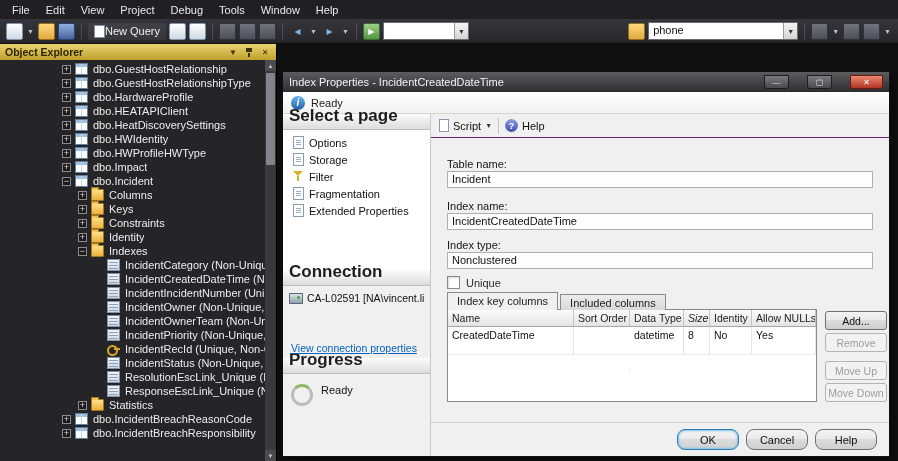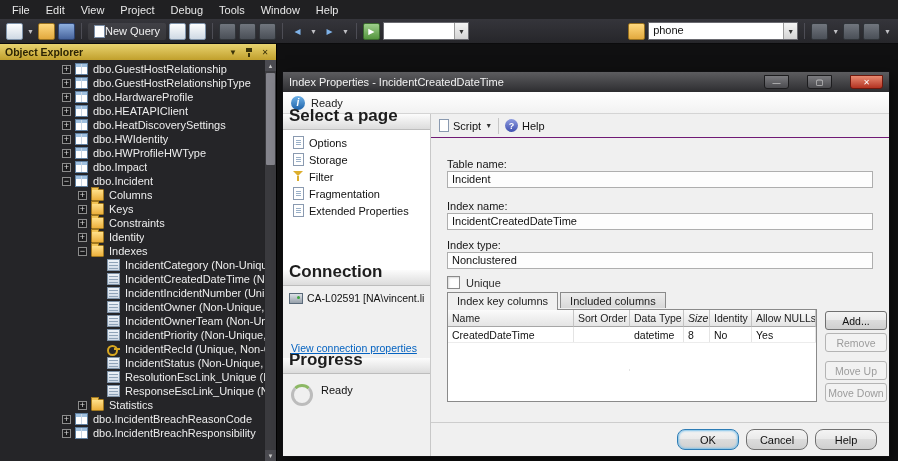--- a/index.html
+++ b/index.html
@@ -138,30 +138,30 @@
   .dlg-tb-sep{width:1px;height:16px;background:#c6c6c6}
   .help-icon{width:13px;height:13px;border-radius:50%;background:linear-gradient(#8f9ce0,#3f51b0);
     color:#fff;font-size:9px;font-weight:bold;display:inline-flex;align-items:center;justify-content:center;flex:none}
 
   .fld-label{position:absolute;left:16px;font-size:11px;color:#161616}
   .textbox{position:absolute;left:16px;right:16px;height:17px;background:#fdfdfd;border:1px solid #aeaeae;
     font-size:11px;color:#111;padding:1px 4px 0;white-space:nowrap;overflow:hidden}
   .checkbox-row{position:absolute;left:16px;display:flex;align-items:center;gap:6px;font-size:11px;color:#2c2c2c}
   .checkbox{width:13px;height:13px;background:#fff;border:1px solid #8a8a8a;box-shadow:inset 1px 1px 2px #d8d8d8;flex:none}
 
-  .tabstrip{position:absolute;left:16px;top:178px;height:18px;display:flex;z-index:2}
+  .tabstrip{position:absolute;left:16px;top:178px;height:18px;display:flex;align-items:flex-end;z-index:2}
   .tab{font-size:11px;color:#222;padding:2px 9px;border:1px solid #8a8a8a;border-bottom:none;
     background:linear-gradient(#ececec,#d8d8d8);margin-right:2px;height:16px;white-space:nowrap}
   .tab.active{background:#f0f0f0;height:18px;font-weight:normal}
   .grid{position:absolute;left:16px;top:195px;width:370px;height:93px;background:#fff;border:1px solid #8a8a8a;
     overflow:hidden;font-size:10.5px}
   .grid-header{display:flex;height:17px}
   .gcell{padding:2px 4px 0;white-space:nowrap;overflow:hidden;flex:none}
   .ghead{background:linear-gradient(#fbfbfb,#e4e4e4);border-right:1px solid #c4c4c4;border-bottom:1px solid #a6a6a6;color:#222}
-  .grow{display:flex;height:16px;border-bottom:1px solid #ececec}
+  .grow{display:flex;height:28px;border-bottom:1px solid #ececec}
   .grow .gcell{border-right:1px solid #e4e4e4;color:#111}
 
   .side-buttons{position:absolute;left:394px;top:197px;width:62px;display:flex;flex-direction:column;gap:3px}
   .sbtn{height:19px;font-size:10.5px;font-family:"Liberation Sans",sans-serif;border:1px solid #707070;border-radius:3px;
     background:linear-gradient(#f4f4f4,#e9e9e9 50%,#dcdcdc 50%,#cfcfcf);color:#111}
   .sbtn.gap-before{margin-top:6px}
   .sbtn:disabled{color:#9c9c9c;border-color:#b4b4b4;background:#f2f2f2}
 
   .dlg-footer{position:absolute;left:0;right:0;bottom:0;height:34px;border-top:1px solid #cdcdcd;
     display:flex;align-items:center;justify-content:flex-end;gap:7px;padding:0 12px}

